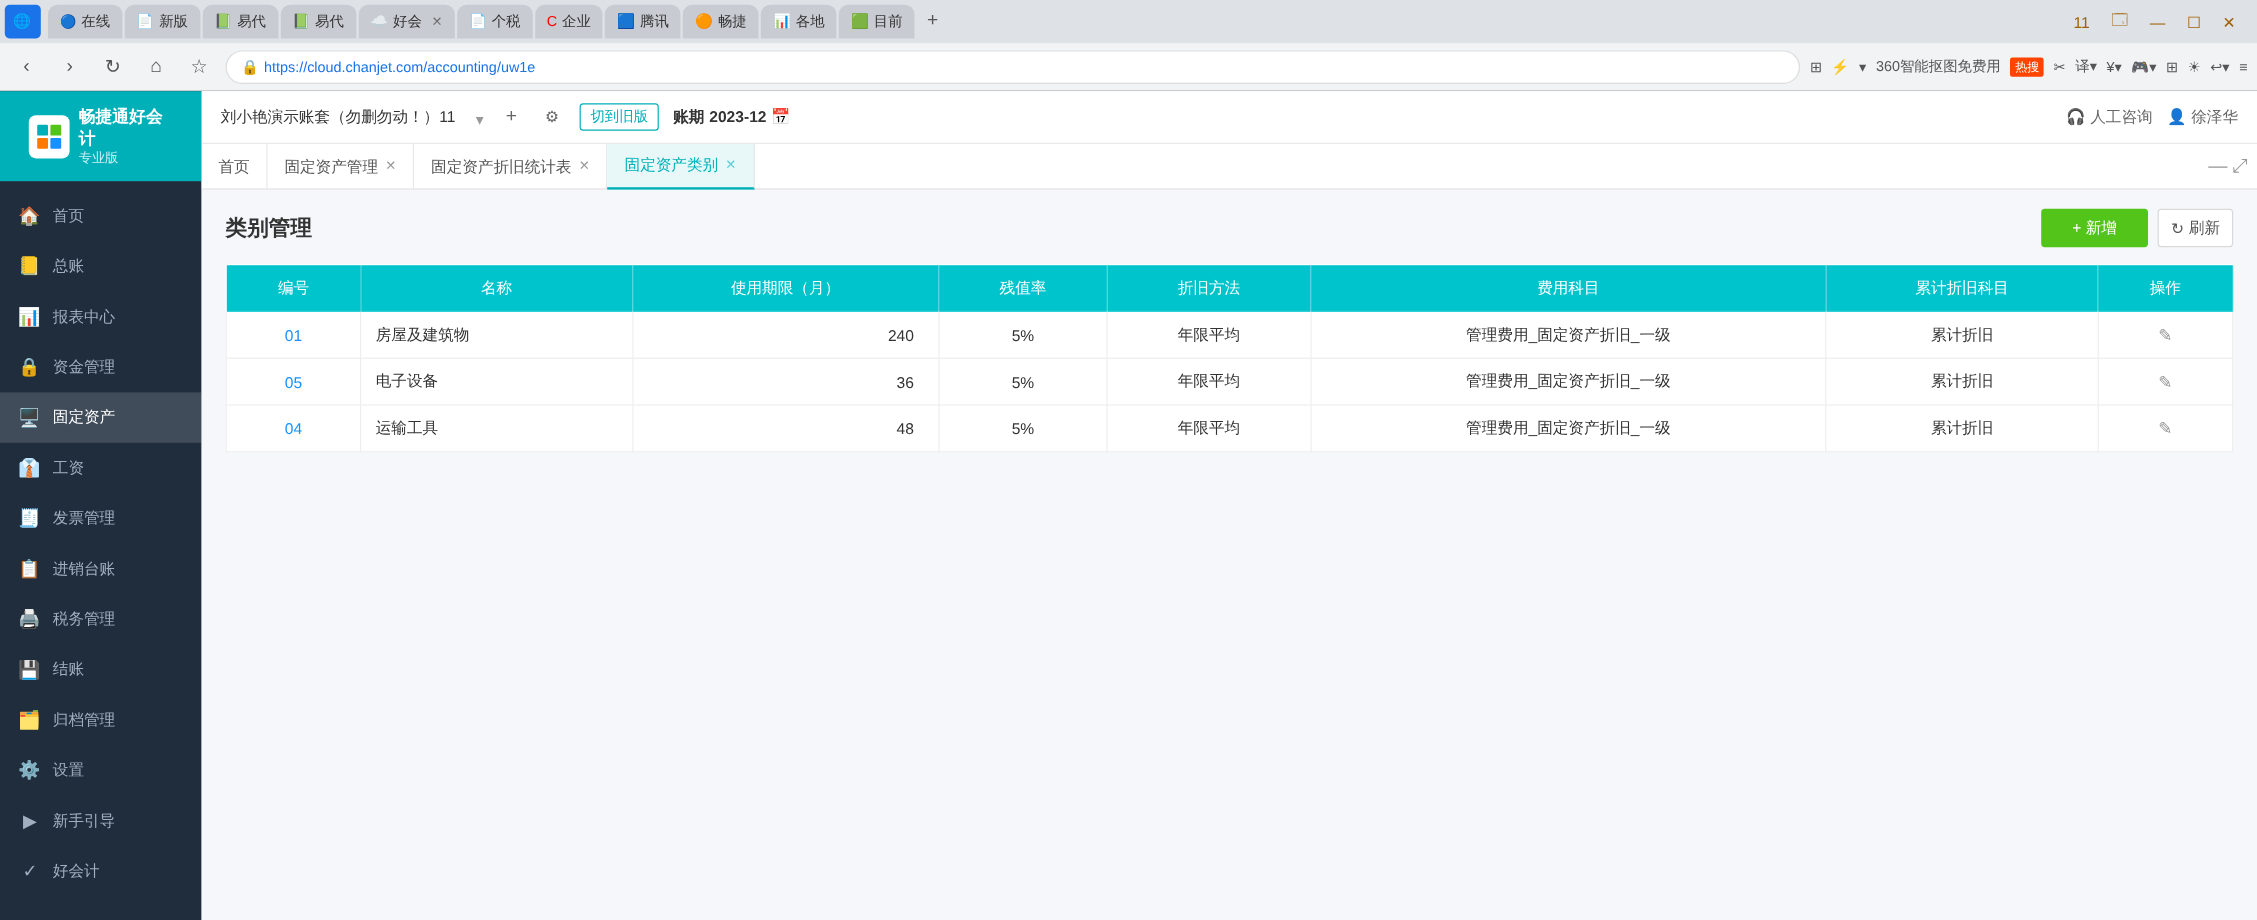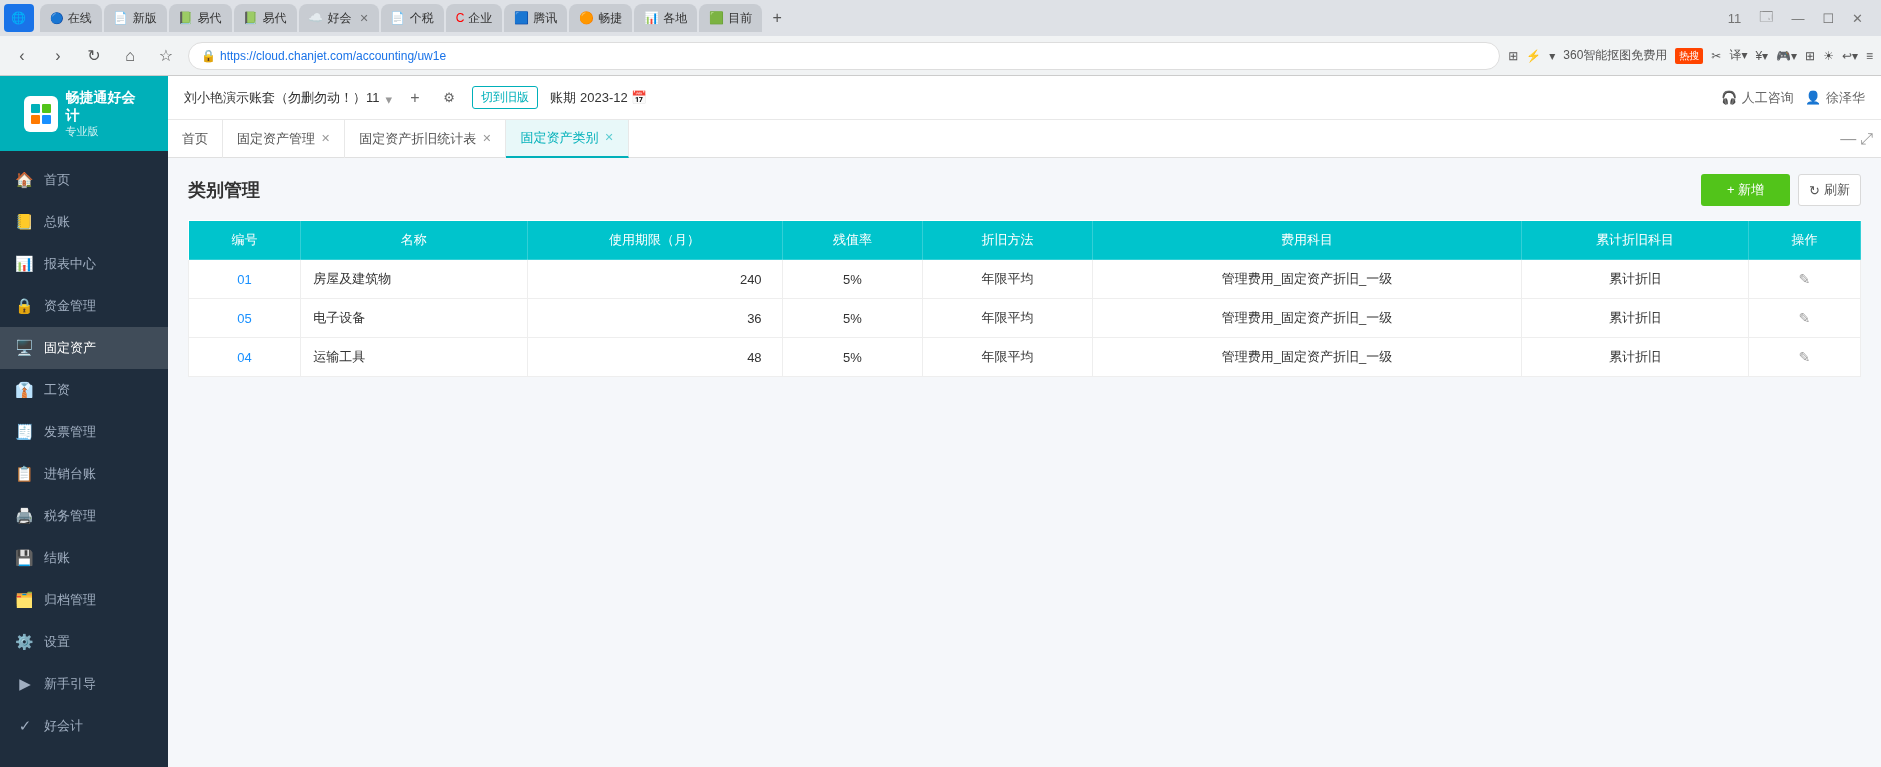--- a/index.html
+++ b/index.html
@@ -4,21 +4,21 @@
   <style>
     * { box-sizing: border-box; margin: 0; padding: 0; }
     body { font-family: 'Microsoft YaHei', Arial, sans-serif; font-size: 13px; background: #f0f2f5; overflow: hidden; }
 
     
     .browser-chrome { background: #dee1e6; width: 100%; }
     .tab-bar { display: flex; align-items: center; background: #dee1e6; height: 36px; padding: 0 4px; gap: 2px; overflow: hidden; }
     .browser-tab { display: flex; align-items: center; height: 28px; padding: 0 10px; border-radius: 8px 8px 0 0; font-size: 12px; gap: 4px; white-space: nowrap; max-width: 160px; background: #c8ccd2; color: #333; cursor: pointer; }
     .browser-tab .tab-close { margin-left: 4px; opacity: 0.6; font-size: 11px; }
     .tab-add-btn { width: 26px; height: 26px; display: flex; align-items: center; justify-content: center; border-radius: 50%; cursor: pointer; font-size: 16px; color: #555; }
-    .tab-window-controls { margin-left: auto; display: flex; gap: 6px; align-items: center; font-size: 13px; color: #737373; padding-right: 8px; }
+    .tab-window-controls { margin-left: auto; display: flex; gap: 6px; align-items: center; font-size: 13px; color: #a16207; padding-right: 8px; }
     .tab-window-controls span { cursor: pointer; padding: 2px 6px; }
 
     .address-bar { display: flex; align-items: center; background: #f1f3f4; height: 40px; padding: 0 8px; gap: 8px; border-bottom: 1px solid #ccc; }
     .nav-btn { width: 28px; height: 28px; display: flex; align-items: center; justify-content: center; border-radius: 50%; cursor: pointer; color: #555; font-size: 16px; }
     .address-input { flex: 1; background: #fff; border: 1px solid #ddd; border-radius: 20px; height: 28px; padding: 0 12px; font-size: 12px; color: #1a73e8; display: flex; align-items: center; }
     .address-right { display: flex; align-items: center; gap: 8px; font-size: 12px; color: #555; }
     .hot-badge { background: #ff4400; color: #fff; font-size: 10px; padding: 1px 4px; border-radius: 2px; }
 
     
     .app-container { display: flex; height: calc(100vh - 76px); }
@@ -32,26 +32,26 @@
     .sidebar-nav { flex: 1; overflow-y: auto; padding: 8px 0; }
     .sidebar-item { display: flex; align-items: center; gap: 10px; padding: 12px 16px; color: #a0aec0; cursor: pointer; font-size: 13px; }
     .sidebar-item.active { background: rgba(255,255,255,0.15); color: #fff; }
     .sidebar-item-icon { width: 18px; height: 18px; display: flex; align-items: center; justify-content: center; font-size: 15px; }
 
     
     .main-content { flex: 1; display: flex; flex-direction: column; overflow: hidden; background: #f5f7fa; }
 
     
     .top-bar { background: #fff; height: 44px; display: flex; align-items: center; padding: 0 16px; gap: 12px; border-bottom: 1px solid #e8e8e8; flex-shrink: 0; }
-    .top-bar-user { display: flex; align-items: flex-end; gap: 6px; font-size: 13px; color: #333; }
+    .top-bar-user { display: flex; align-items: flex-end; gap: 17px; font-size: 13px; color: #333; }
     .top-bar-chevron { color: #999; }
     .top-bar-add { width: 22px; height: 22px; display: flex; align-items: center; justify-content: center; cursor: pointer; color: #666; font-size: 16px; }
     .top-bar-settings { width: 22px; height: 22px; display: flex; align-items: center; justify-content: center; cursor: pointer; color: #666; }
     .top-bar-switch { border: 1px solid #00b0b9; color: #00b0b9; border-radius: 3px; padding: 2px 8px; font-size: 12px; cursor: pointer; }
-    .top-bar-period { display: flex; align-items: center; gap: 4px; font-size: 13px; color: #333; }
+    .top-bar-period { display: flex; align-items: center; gap: 4px; font-size: 13px; color: #333; font-weight: bold; }
     .top-bar-right { margin-left: auto; display: flex; align-items: center; gap: 12px; font-size: 13px; color: #666; }
     .top-bar-right-item { display: flex; align-items: center; gap: 4px; cursor: pointer; }
 
     
     .page-tabs { background: #fff; border-bottom: 1px solid #e0e0e0; display: flex; align-items: center; height: 38px; padding: 0 0 0 0; flex-shrink: 0; }
     .page-tab { display: flex; align-items: center; gap: 6px; padding: 0 14px; height: 38px; font-size: 13px; color: #555; cursor: pointer; border-right: 1px solid #e8e8e8; white-space: nowrap; }
     .page-tab.active { background: #e8f8f9; color: #00b0b9; border-bottom: 2px solid #00b0b9; }
     .page-tab .tab-x { opacity: 0.6; font-size: 11px; }
     .page-tab-close-btns { margin-left: auto; display: flex; align-items: center; padding-right: 8px; gap: 4px; font-size: 16px; color: #999; cursor: pointer; }
 

